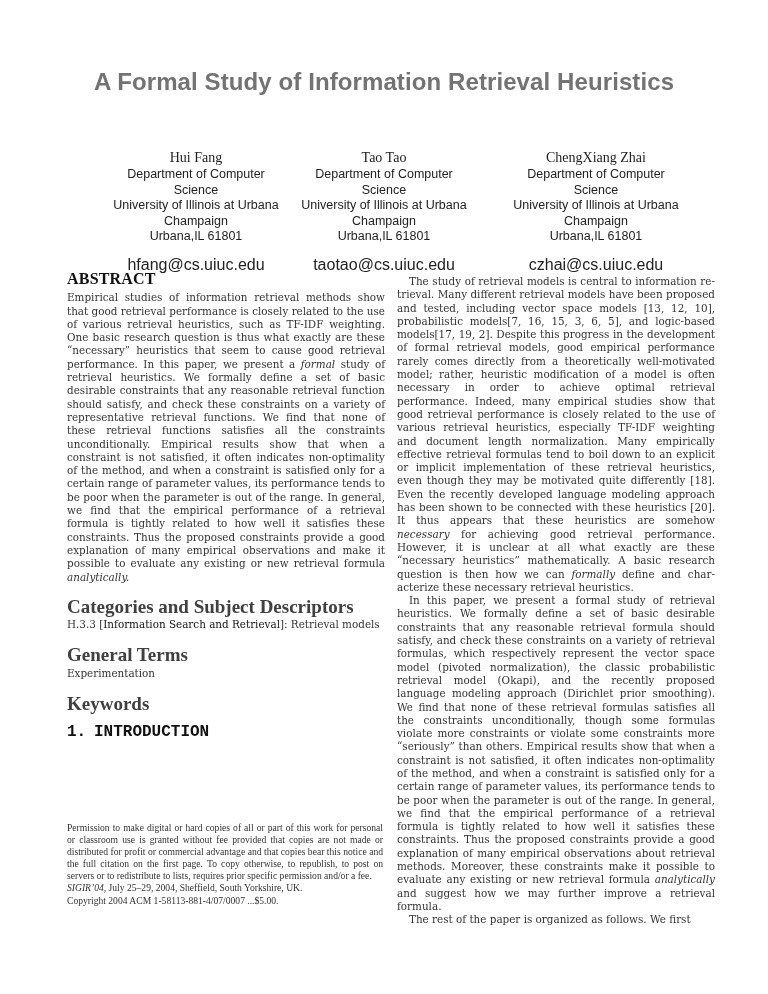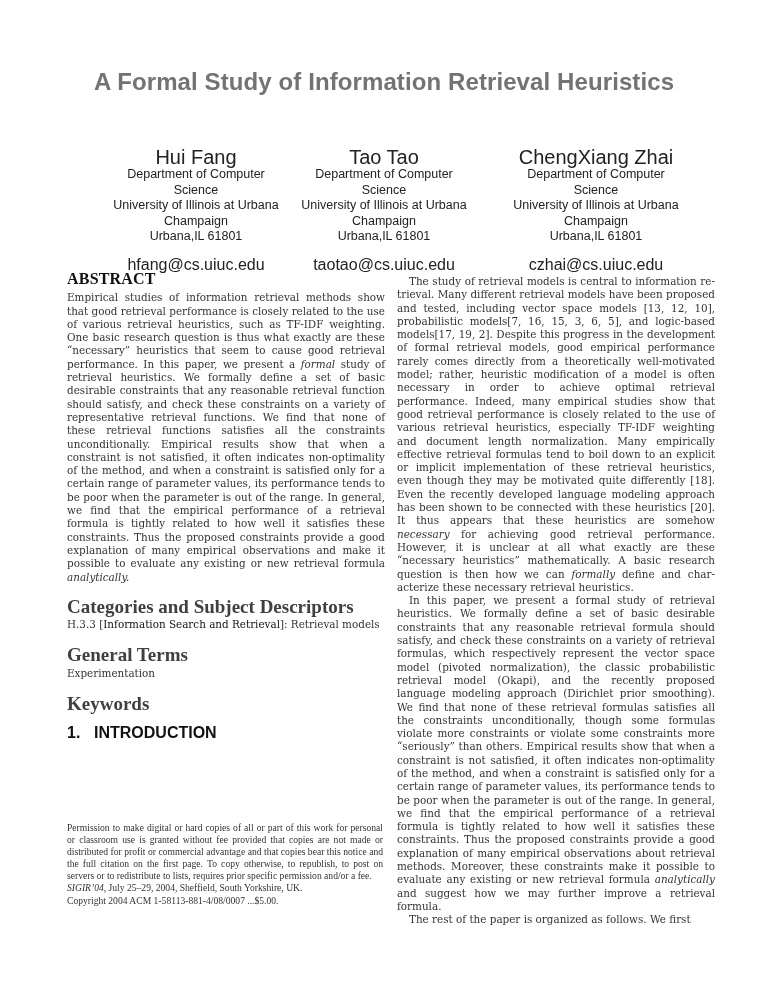--- a/index.html
+++ b/index.html
@@ -7,21 +7,21 @@
   .title {
     position: absolute; left: 0; right: 0; top: 68px;
     text-align: center; font-family: "Liberation Sans", sans-serif;
     font-weight: bold; font-size: 24px; color: #737373; letter-spacing: 0.1px;
   }
   .authors { position: absolute; top: 148px; left: 0; width: 768px; }
   .author {
     position: absolute; width: 220px; text-align: center;
     font-family: "Liberation Sans", sans-serif; color: #222;
   }
-  .author .name { font-size: 20px; line-height: 19px; }
+  .author .name { font-size: 14px; line-height: 19px; font-family: Liberation Serif, serif; }
   .author .aff { font-size: 12.5px; line-height: 15.5px; }
   .author .email { font-size: 16px; line-height: 20px; margin-top: 10px; }
   .col {
     position: absolute; width: 318px;
     font-family: "DejaVu Serif", "Liberation Serif", serif;
     font-size: 10.4px; line-height: 13.3px; color: #333;
     text-align: justify; hyphens: manual;
   }
   .col-left { left: 67px; top: 272px; }
   .col-right { left: 397px; top: 275px; }
@@ -30,21 +30,21 @@
     font-size: 16px; color: #111; margin: 0 0 6px 0; letter-spacing: 0.2px;
   }
   .h2 {
     font-family: "Liberation Serif", serif; font-weight: bold;
     font-size: 19px; color: #404040; margin: 14px 0 5px 0;
   }
   p { margin: 0; }
   .indent { text-indent: 12px; }
   .bold-inline { font-weight: normal; color: #111; }
   .intro-h {
-    font-family: Liberation Sans, sans-serif; font-weight: bold;
+    font-family: Liberation Mono, monospace; font-weight: bold;
     font-size: 16px; color: #111; margin: 16px 0 16px 0;
   }
   .intro-h .num { display: inline-block; width: 27px; }
   .footer {
     position: absolute; left: 67px; top: 822px; width: 316px;
     font-family: "Liberation Serif", serif; font-size: 9.6px; line-height: 12.1px;
     color: #333; text-align: justify;
   }
   .footer em { font-style: italic; }
 </style>
@@ -94,20 +94,20 @@
   <p>Experimentation</p>
 
   <div class="h2" style="margin-top:17px;">Keywords</div>
 
   <div class="intro-h"><span class="num">1.</span><span>INTRODUCTION</span></div>
 </div>
 
 <div class="footer">
   <p>Permission to make digital or hard copies of all or part of this work for personal or classroom use is granted without fee provided that copies are not made or distributed for profit or commercial advantage and that copies bear this notice and the full citation on the first page. To copy otherwise, to republish, to post on servers or to redistribute to lists, requires prior specific permission and/or a fee.</p>
   <p style="text-align:left;"><em>SIGIR’04,</em><span> July 25–29, 2004, Sheffield, South Yorkshire, UK.</span></p>
-  <p style="text-align:left;">Copyright 2004 ACM 1-58113-881-4/08/0007 ...$5.00.</p>
+  <p style="text-align:left;">Copyright 2004 ACM 1-58113-881-4/07/0007 ...$5.00.</p>
 </div>
 
 <div class="col col-right">
   <p class="indent"><span>The study of retrieval models is central to information re­trieval. Many different retrieval models have been proposed and tested, including vector space models [13, 12, 10], prob­abilistic models[7, 16, 15, 3, 6, 5], and logic-based models[17, 19, 2]. Despite this progress in the development of formal retrieval models, good empirical performance rarely comes directly from a theoretically well-motivated model; rather, heuristic modification of a model is often necessary in or­der to achieve optimal retrieval performance. Indeed, many empirical studies show that good retrieval performance is closely related to the use of various retrieval heuristics, es­pecially TF-IDF weighting and document length normal­ization. Many empirically effective retrieval formulas tend to boil down to an explicit or implicit implementation of these retrieval heuristics, even though they may be moti­vated quite differently [18]. Even the recently developed lan­guage modeling approach has been shown to be connected with these heuristics [20]. It thus appears that these heuris­tics are somehow </span><em>necessary</em><span> for achieving good retrieval per­formance. However, it is unclear at all what exactly are these “necessary heuristics” mathematically. A basic re­search question is then how we can </span><em>formally</em><span> define and char­acterize these necessary retrieval heuristics.</span></p>
   <p class="indent"><span>In this paper, we present a formal study of retrieval heuris­tics. We formally define a set of basic desirable constraints that any reasonable retrieval formula should satisfy, and check these constraints on a variety of retrieval formulas, which respectively represent the vector space model (piv­oted normalization), the classic probabilistic retrieval model (Okapi), and the recently proposed language modeling ap­proach (Dirichlet prior smoothing). We find that none of these retrieval formulas satisfies all the constraints uncon­ditionally, though some formulas violate more constraints or violate some constraints more “seriously” than others. Empirical results show that when a constraint is not satis­fied, it often indicates non-optimality of the method, and when a constraint is satisfied only for a certain range of parameter values, its performance tends to be poor when the parameter is out of the range. In general, we find that the empirical performance of a retrieval formula is tightly related to how well it satisfies these constraints. Thus the proposed constraints provide a good explanation of many empirical observations about retrieval methods. Moreover, these constraints make it possible to evaluate any existing or new retrieval formula </span><em>analytically</em><span> and suggest how we may further improve a retrieval formula.</span></p>
   <p class="indent">The rest of the paper is organized as follows. We first</p>
 </div>
 
 </body></html>

